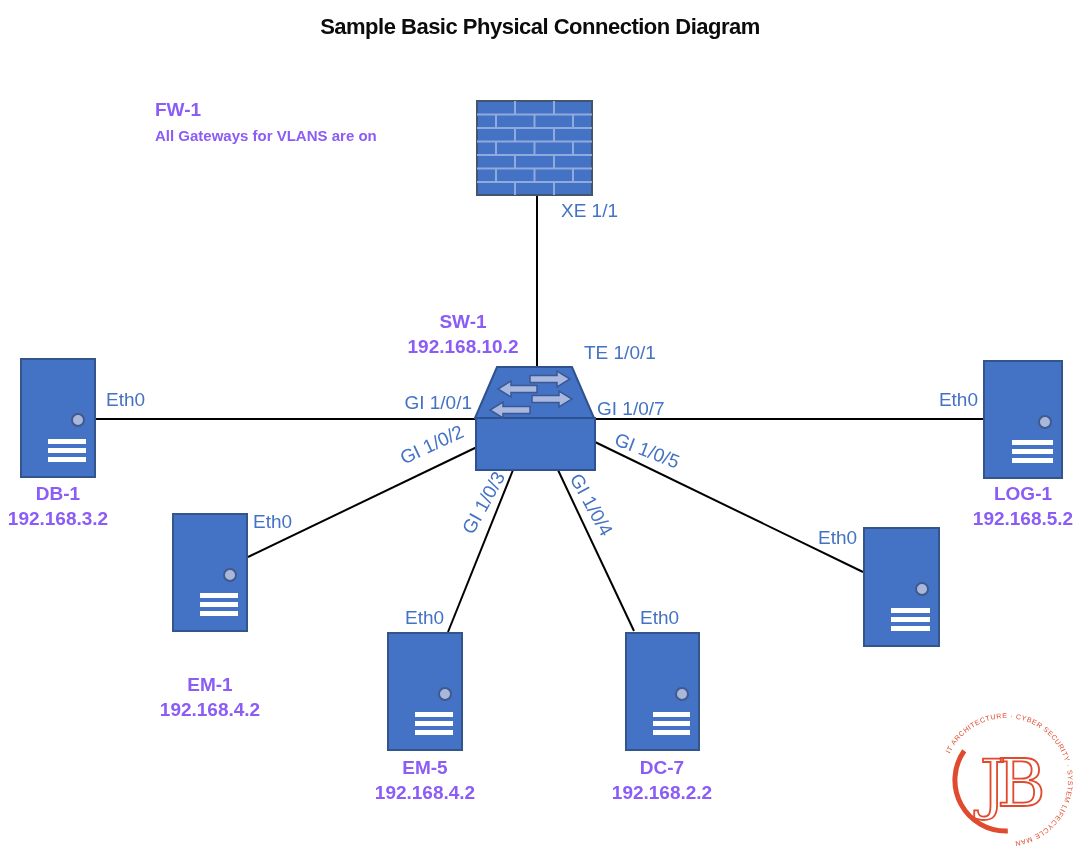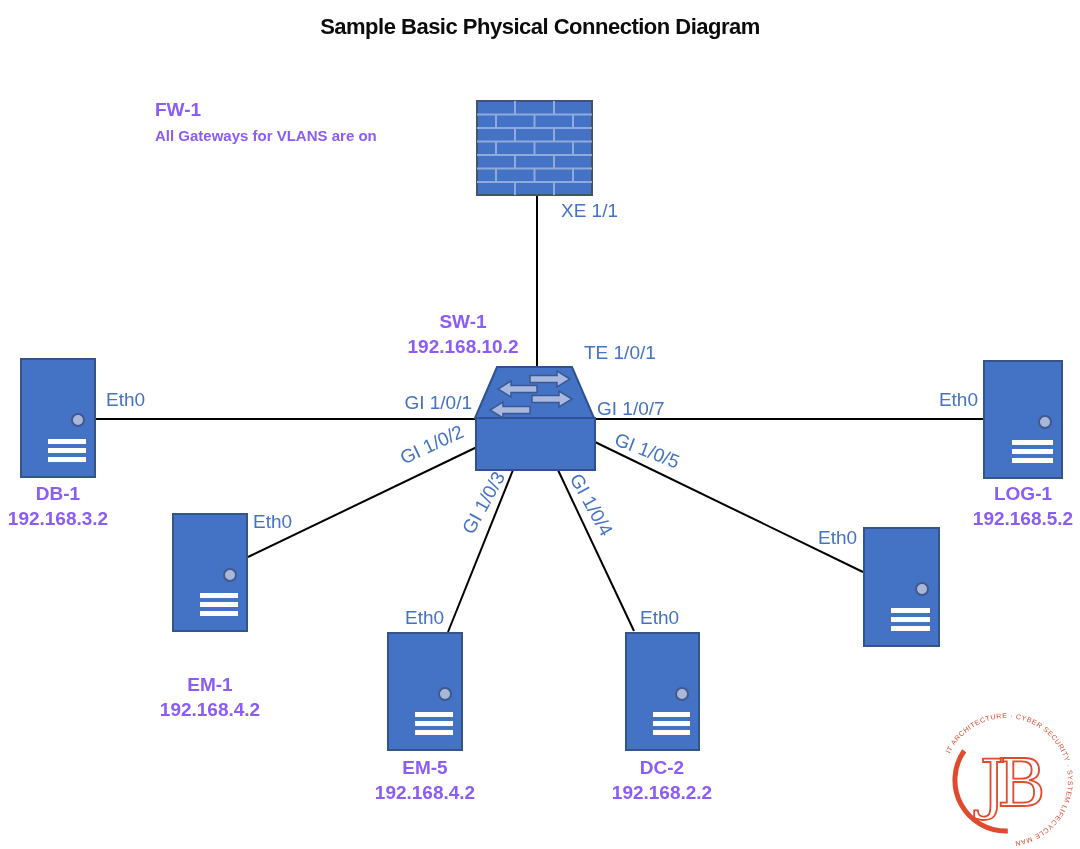--- a/index.html
+++ b/index.html
@@ -131,21 +131,21 @@
   <div class="abs server" style="left:625px;top:632px;width:75px;height:119px">
     <span class="led"></span>
     <span class="vents">
         <i></i>
         <i></i>
         <i></i>
       </span>
   </div>
   <div class="abs blue-label" style="left:640px;top:607px">Eth0</div>
   <div class="abs node-label" style="left:604px;top:755px;width:116px">
-    <div>DC-2</div>
+    <div>DC-7</div>
     <div>192.168.2.2</div>
   </div>
 
   <div class="abs server" style="left:863px;top:527px;width:77px;height:120px">
     <span class="led"></span>
     <span class="vents">
         <i></i>
         <i></i>
         <i></i>
       </span>

